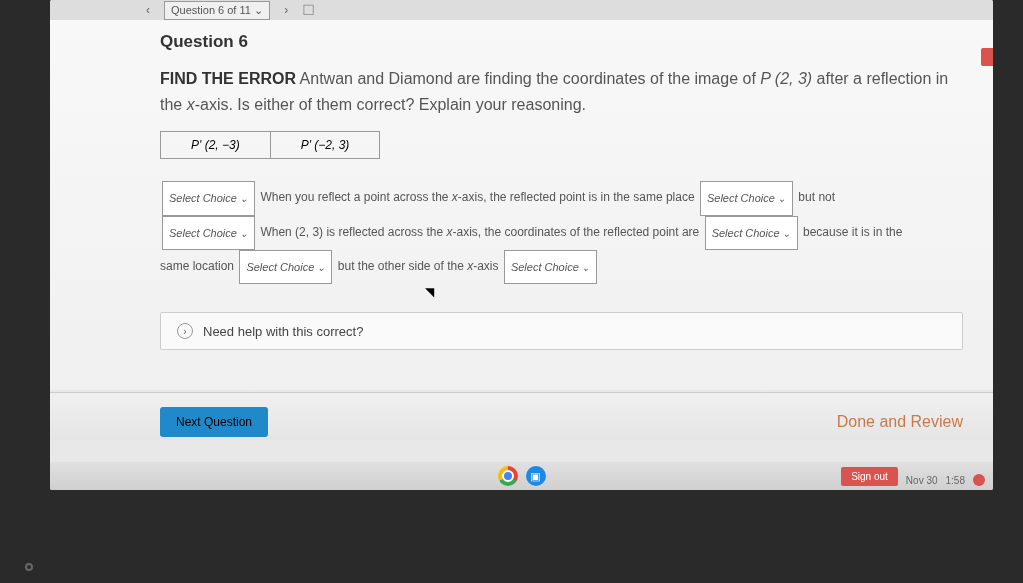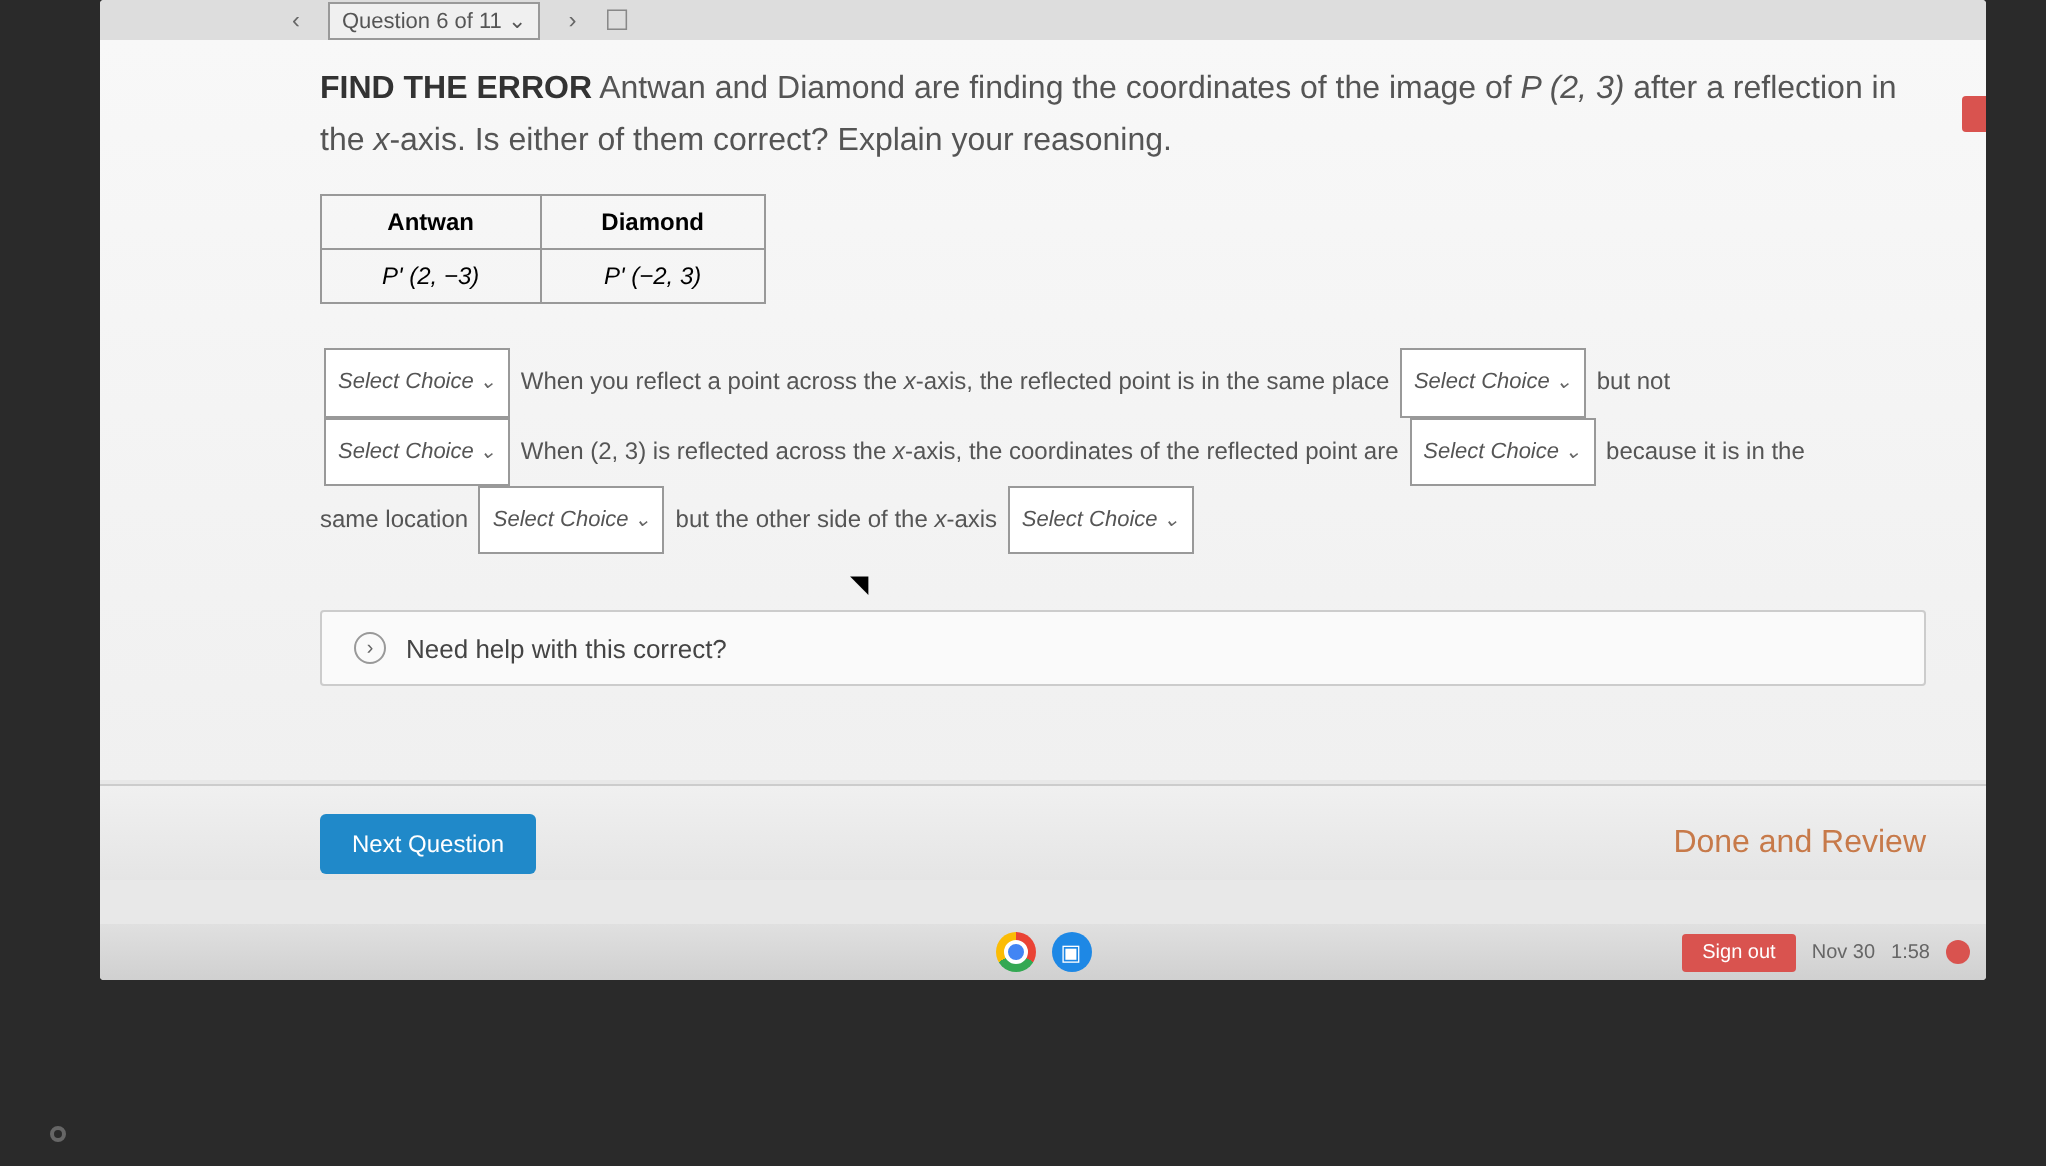--- a/index.html
+++ b/index.html
@@ -16,29 +16,29 @@
     .instruction i { font-style: italic; }
     .comp-table { border-collapse: collapse; margin-bottom: 22px; }
     .comp-table td { border: 1px solid #999; padding: 6px 30px; text-align: center; font-size: 12px; }
     .comp-table .hdr { font-weight: bold; }
     .answer-block { font-size: 12px; color: #555; line-height: 2.4; }
     .select-choice { display: inline-block; border: 1px solid #999; padding: 3px 6px; font-size: 11px; background: #fff; cursor: pointer; margin: 0 2px; vertical-align: middle; font-style: italic; }
     .select-choice::after { content: " ⌄"; color: #666; font-size: 10px; }
     .help-row { border: 1px solid #ccc; background: #fafafa; padding: 10px 16px; margin: 28px 0 0 0; font-size: 13px; color: #444; display: flex; align-items: center; gap: 10px; border-radius: 2px; }
     .help-icon { width: 16px; height: 16px; border: 1px solid #999; border-radius: 50%; display: flex; align-items: center; justify-content: center; font-size: 10px; color: #666; }
     .bottom-bar { position: absolute; bottom: 50px; left: 0; right: 0; padding: 0 30px 0 110px; display: flex; align-items: center; justify-content: space-between; border-top: 1px solid #ccc; padding-top: 10px; background: linear-gradient(180deg, #f0f0f0, #e5e5e5); height: 48px; }
-    .next-btn { background: #2089c9; color: #ffffff; border: none; padding: 8px 16px; font-size: 12px; border-radius: 3px; cursor: pointer; }
+    .next-btn { background: #2089c9; color: #000000; border: none; padding: 8px 16px; font-size: 12px; border-radius: 3px; cursor: pointer; }
     .done-rev { color: #c77a4a; font-size: 16px; }
     .footer { position: absolute; bottom: 32px; left: 0; right: 0; text-align: center; font-size: 10px; color: #888; padding: 4px; }
     .footer a { color: #5a8aa8; text-decoration: underline; margin: 0 6px; }
     .taskbar { position: absolute; bottom: 0; left: 0; right: 0; height: 28px; display: flex; align-items: center; justify-content: center; gap: 8px; background: linear-gradient(180deg, #e0e0e0, #d0d0d0); }
     .chrome-icon { width: 20px; height: 20px; border-radius: 50%; background: conic-gradient(#ea4335 0 120deg, #34a853 120deg 240deg, #fbbc05 240deg 360deg); display: flex; align-items: center; justify-content: center; }
     .chrome-icon::after { content: ""; width: 8px; height: 8px; background: #4285f4; border-radius: 50%; border: 2px solid #fff; }
     .folder-icon { width: 20px; height: 20px; border-radius: 50%; background: #1e88e5; display: flex; align-items: center; justify-content: center; color: #fff; font-size: 11px; }
-    .tray { position: absolute; right: 8px; display: flex; align-items: center; gap: 8px; font-size: 10px; color: #666; }
+    .tray { position: absolute; right: 8px; display: flex; align-items: flex-end; gap: 8px; font-size: 10px; color: #666; }
     .signout-btn { background: #d9534f; color: #fff; border: none; padding: 4px 10px; font-size: 10px; border-radius: 2px; }
     .camera-dot { position: absolute; bottom: 12px; left: 25px; width: 8px; height: 8px; border: 2px solid #666; border-radius: 50%; }
     .side-tag { position: absolute; right: 0; top: 48px; width: 12px; height: 18px; background: #d9534f; border-radius: 2px 0 0 2px; }
     .cursor { position: absolute; top: 285px; left: 375px; font-size: 12px; color: #000; pointer-events: none; }
   </style>
 </head>
 <body>
 
 <div class="screen">
   <div class="topbar">
@@ -46,31 +46,28 @@
     <div class="question-nav">
       <span>Question 6 of 11</span> ⌄
     </div>
     <div class="nav-arrow">›</div>
     <div class="bookmark">☐</div>
   </div>
 
   <div class="side-tag"></div>
 
   <div class="content">
+    <div class="q-title">Question 6</div>
 
     <div class="instruction">
       <b>FIND THE ERROR</b><span> Antwan and Diamond are finding the coordinates of the image of </span><i>P (2, 3)</i><span> after a reflection in the </span><i>x</i><span>-axis. Is either of them correct? Explain your reasoning.</span>
     </div>
 
     <table class="comp-table">
       <tbody>
-          <tr>
-        <td class="hdr">Antwan</td>
-        <td class="hdr">Diamond</td>
-      </tr>
       <tr>
         <td><i>P' (2, −3)</i></td>
         <td><i>P' (−2, 3)</i></td>
       </tr>
     </tbody>
       </table>
 
     <div class="answer-block">
       <span class="select-choice">Select Choice</span>
       <span>When you reflect a point across the </span><i>x</i><span>-axis, the reflected point is in the same place</span>

